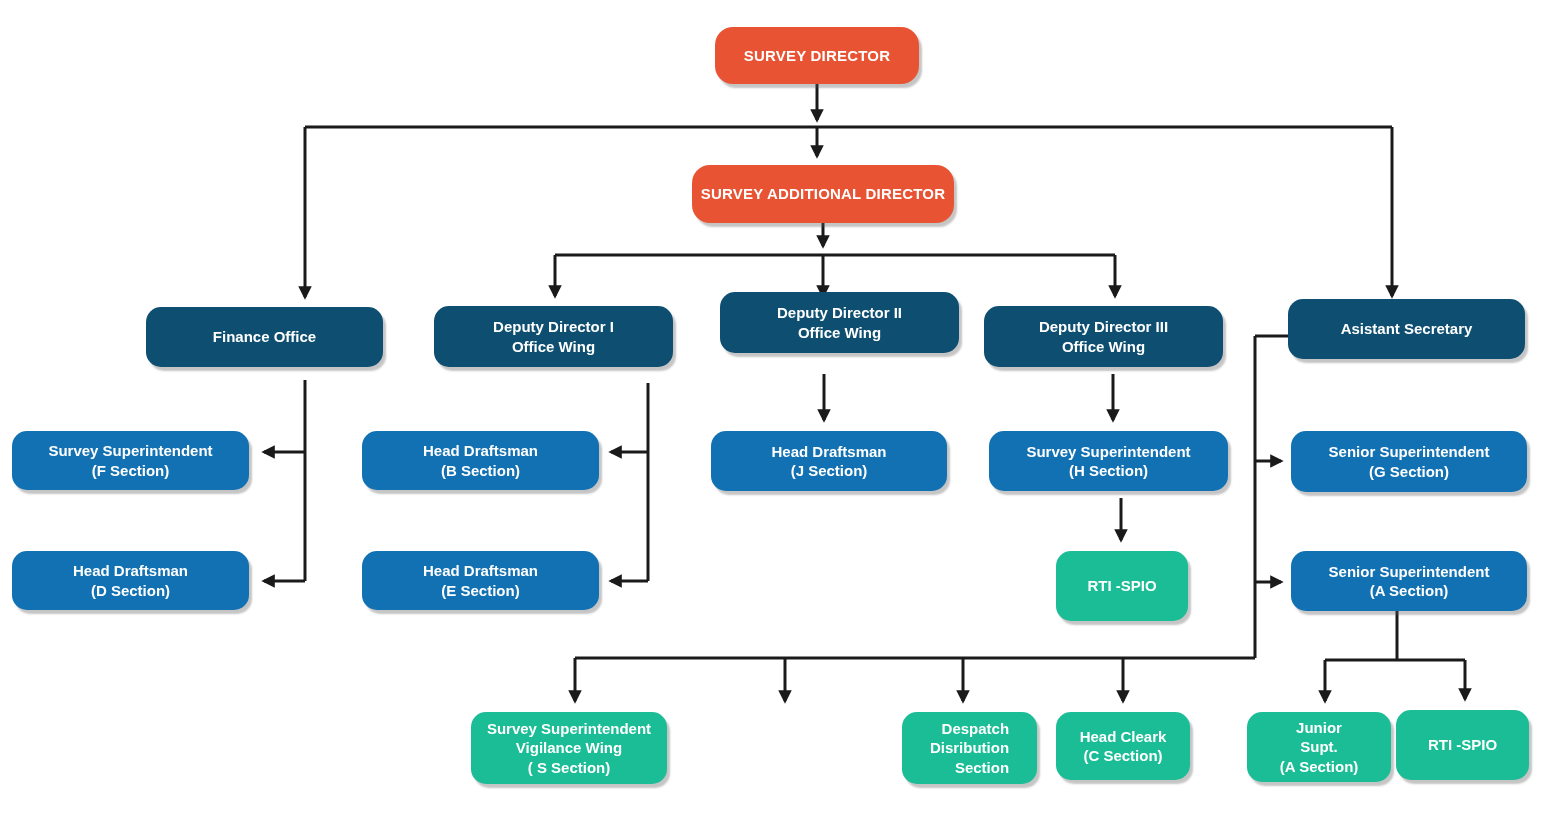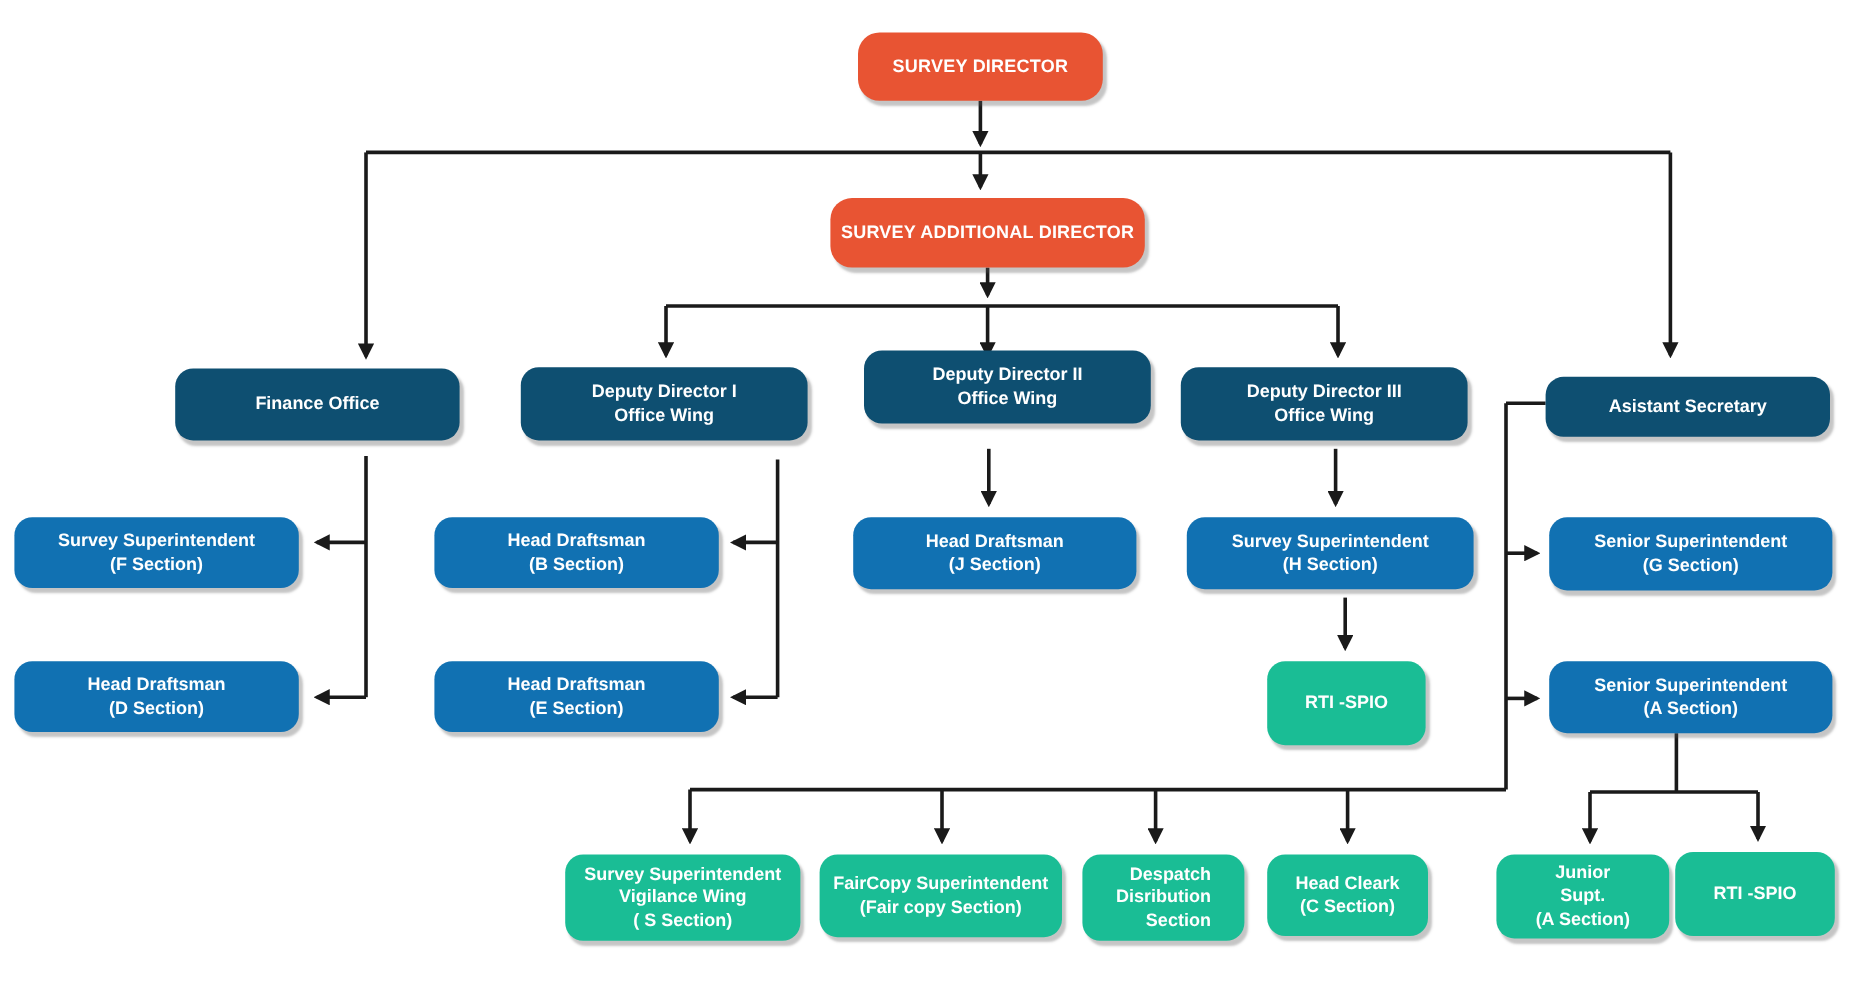--- a/index.html
+++ b/index.html
@@ -86,21 +86,21 @@
 
   <div class="box orange" style="left:692px;top:165px;width:262px;height:58px;">SURVEY ADDITIONAL DIRECTOR</div>
 
   <div class="box navy" style="left:146px;top:307px;width:237px;height:60px;">Finance Office</div>
   <div class="box navy" style="left:434px;top:306px;width:239px;height:61px;">Deputy Director I
 Office Wing</div>
   <div class="box navy" style="left:704px;top:292px;width:239px;height:61px;margin-left:16px;">Deputy Director II
 Office Wing</div>
   <div class="box navy" style="left:984px;top:306px;width:239px;height:61px;">Deputy Director III
 Office Wing</div>
-  <div class="box navy" style="left:1288px;top:314px;width:237px;height:50px;text-align:right;">Asistant Secretary</div>
+  <div class="box navy" style="left:1288px;top:299px;width:237px;height:60px;text-align:right;">Asistant Secretary</div>
 
   <div class="box blue" style="left:12px;top:431px;width:237px;height:59px;">Survey Superintendent
 (F Section)</div>
   <div class="box blue" style="left:362px;top:431px;width:237px;height:59px;">Head Draftsman
 (B Section)</div>
   <div class="box blue" style="left:711px;top:431px;width:236px;height:60px;">Head Draftsman
 (J Section)</div>
   <div class="box blue" style="left:989px;top:431px;width:239px;height:60px;">Survey Superintendent
 (H Section)</div>
   <div class="box blue" style="left:1291px;top:431px;width:236px;height:61px;">Senior Superintendent
@@ -110,22 +110,20 @@
 (D Section)</div>
   <div class="box blue" style="left:362px;top:551px;width:237px;height:59px;">Head Draftsman
 (E Section)</div>
   <div class="box green" style="left:1056px;top:551px;width:132px;height:70px;">RTI -SPIO</div>
   <div class="box blue" style="left:1291px;top:551px;width:236px;height:60px;">Senior Superintendent
 (A Section)</div>
 
   <div class="box green" style="left:471px;top:712px;width:196px;height:72px;">Survey Superintendent
 Vigilance Wing
 ( S Section)</div>
-  <div class="box green" style="left:683px;top:712px;width:202px;height:69px;">FairCopy Superintendent
-(Fair copy Section)</div>
   <div class="box green" style="left:902px;top:712px;width:135px;height:72px;text-align:right;">Despatch
 Disribution
 Section</div>
   <div class="box green" style="left:1056px;top:712px;width:134px;height:68px;">Head Cleark
 (C Section)</div>
   <div class="box green" style="left:1247px;top:712px;width:144px;height:70px;">Junior
 Supt.
 (A Section)</div>
   <div class="box green" style="left:1396px;top:710px;width:133px;height:70px;">RTI -SPIO</div>
 

